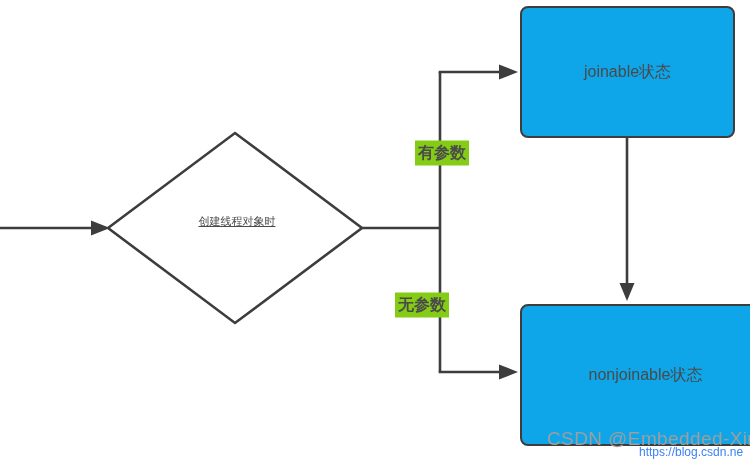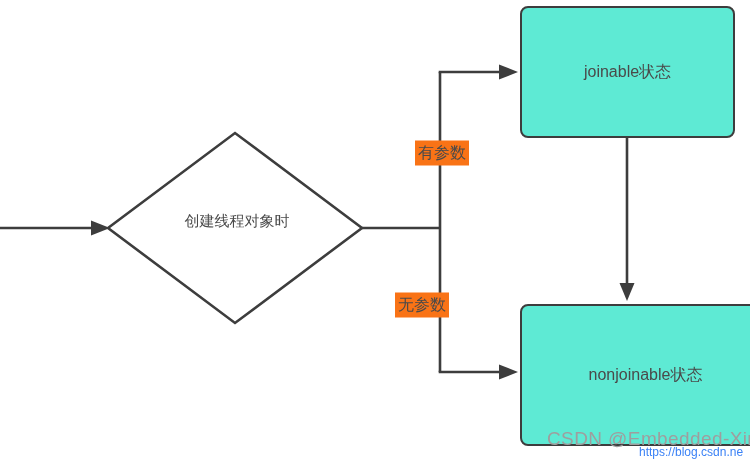--- a/index.html
+++ b/index.html
@@ -14,55 +14,57 @@
   }
 
   .stage svg {
     position: absolute;
     left: 0; top: 0;
     z-index: 1;
   }
 
   .node {
     position: absolute;
-    background: #5eead4;
+    background: #0ea5e9;
     border: 2.5px solid #3d3d3d;
     border-radius: 8px;
     display: flex;
     align-items: center;
     justify-content: center;
     color: #4a4a4a;
     font-size: 16px;
     z-index: 2;
     box-sizing: border-box;
   }
   .node-joinable    { left: 520px; top: 6px;   width: 215px; height: 132px; }
   .node-nonjoinable { left: 520px; top: 304px; width: 251px; height: 142px; }
 
   .decision-label {
     position: absolute;
     left: 237px; top: 221px;
     transform: translate(-50%, -50%);
     text-align: center;
     color: #4a4a4a;
-    font-size: 15px;
+    font-size: 11px;
     line-height: 20px;
     white-space: nowrap;
     z-index: 3;
+    text-decoration: underline;
   }
 
   .edge-label {
     position: absolute;
     transform: translate(-50%, -50%);
-    background: #f97316;
+    background: #84cc16;
     color: #4a4a4a;
     font-size: 16px;
     padding: 2px 3px;
     white-space: nowrap;
     z-index: 3;
+    font-weight: bold;
   }
   .label-has-params  { left: 442px; top: 153px; }
   .label-no-params   { left: 422px; top: 305px; }
   .label-join-detach { left: 629px; top: 212px; }
 
   .watermark-main {
     position: absolute;
     left: 547px; top: 428px;
     color: #9e9e9e;
     font-size: 19px;

